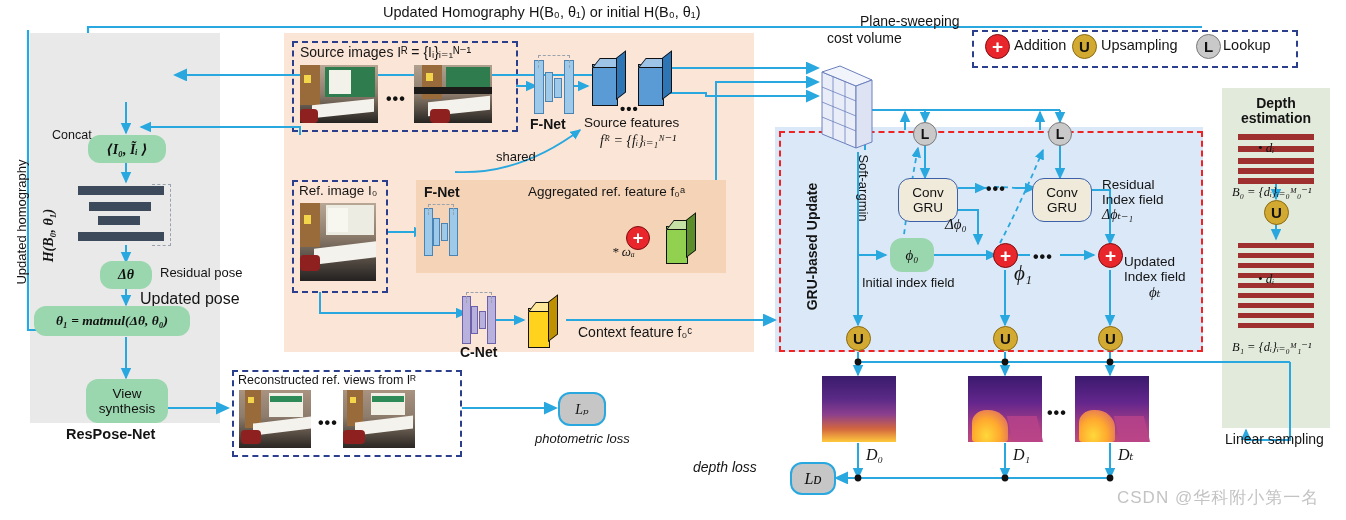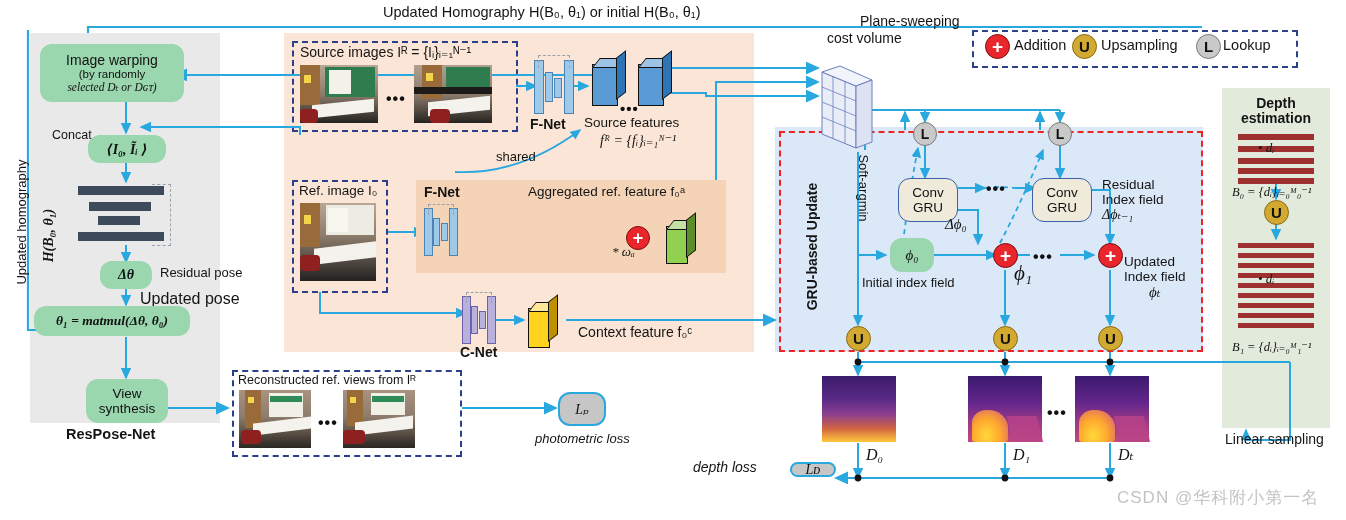--- a/index.html
+++ b/index.html
@@ -207,25 +207,20 @@
 
   <div class="t" style="left:383px;top:5px;font-size:14.5px;">Updated Homography H(B₀, θ₁)  or initial H(B₀, θ₁)</div>
 
   <div class="t" style="left:-43px;top:215px;width:130px;text-align:center;transform:rotate(-90deg);font-size:13px;">
     <span>Updated homography</span>
   </div>
   <div class="t mb" style="left:-6px;top:228px;width:110px;text-align:center;transform:rotate(-90deg);font-size:14px;">
     <span>H(B₀, θ₁)</span>
   </div>
 
-  <div class="node green" style="left:40px;top:44px;width:144px;height:58px;flex-direction:column;font-size:13px;">
-    <span style="font-size:14px;">Image warping</span>
-    <span style="font-size:11.5px;">(by randomly</span>
-    <span class="mi" style="font-size:11.5px;">selected Dₜ or Dɢᴛ)</span>
-  </div>
 
   <div class="t" style="left:52px;top:129px;font-size:12.5px;">Concat</div>
 
   <div class="node green" style="left:88px;top:135px;width:78px;height:28px;font-size:14px;">
     <span class="mb">⟨I₀,  Ĩᵢ ⟩</span>
   </div>
 
   <div class="abs" style="left:78px;top:184px;width:96px;height:62px;">
     <div class="abs" style="left:0px;top:2px;width:86px;height:9px;background:#3d4a5c;"></div>
     <div class="abs" style="left:11px;top:18px;width:62px;height:9px;background:#3d4a5c;"></div>
@@ -500,20 +495,20 @@
        linear-gradient(180deg,#3b1a6e 0%,#63268c 40%,#9b3a86 70%,#c04a7a 100%);">
     <div class="abs" style="left:4px;top:34px;width:36px;height:32px;background:
       radial-gradient(ellipse at 40% 80%,#ffd83a 0%,#ffa92e 45%,#d1537a 100%);border-radius:40% 55% 10% 10%;"></div>
     <div class="abs" style="left:42px;top:40px;width:30px;height:26px;background:#b9448a;opacity:.8;transform:skewX(14deg);"></div>
   </div>
 
   <div class="t mi" style="left:866px;top:446px;font-size:16px;">D₀</div>
   <div class="t mi" style="left:1013px;top:446px;font-size:16px;">D₁</div>
   <div class="t mi" style="left:1118px;top:446px;font-size:16px;">Dₜ</div>
 
-  <div class="node graybox" style="left:790px;top:462px;width:46px;height:15px;font-size:14px;">
+  <div class="node graybox" style="left:790px;top:462px;width:46px;height:33px;font-size:16px;">
     <span class="mi">Lᴅ</span>
   </div>
   <div class="t ital" style="left:693px;top:460px;font-size:14px;">depth loss</div>
 
   <div class="t wm" style="left:1117px;top:489px;">CSDN @华科附小第一名</div>
 
 </div>
 
 </body></html>

